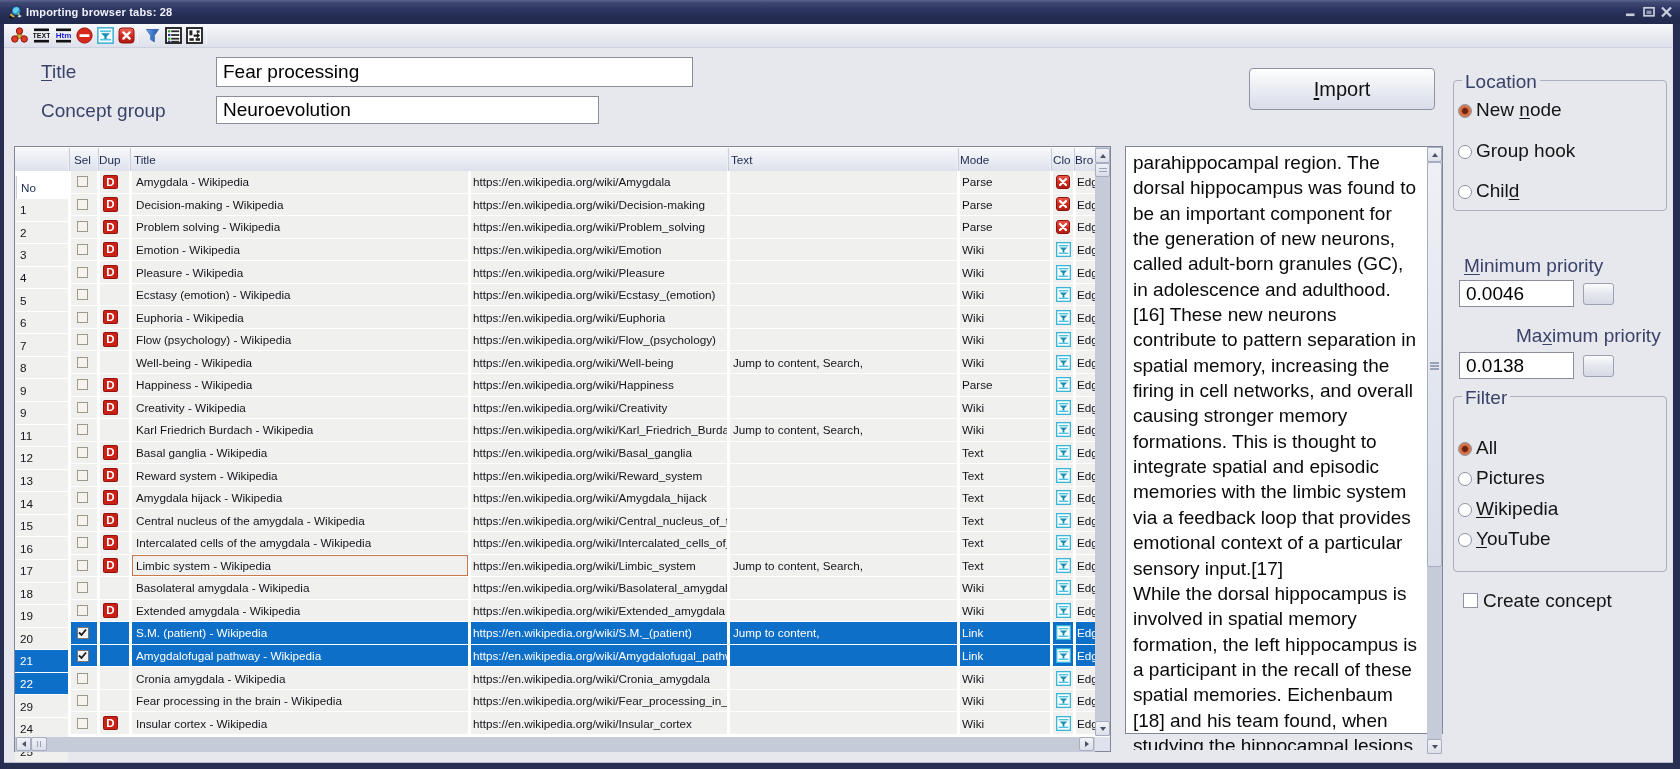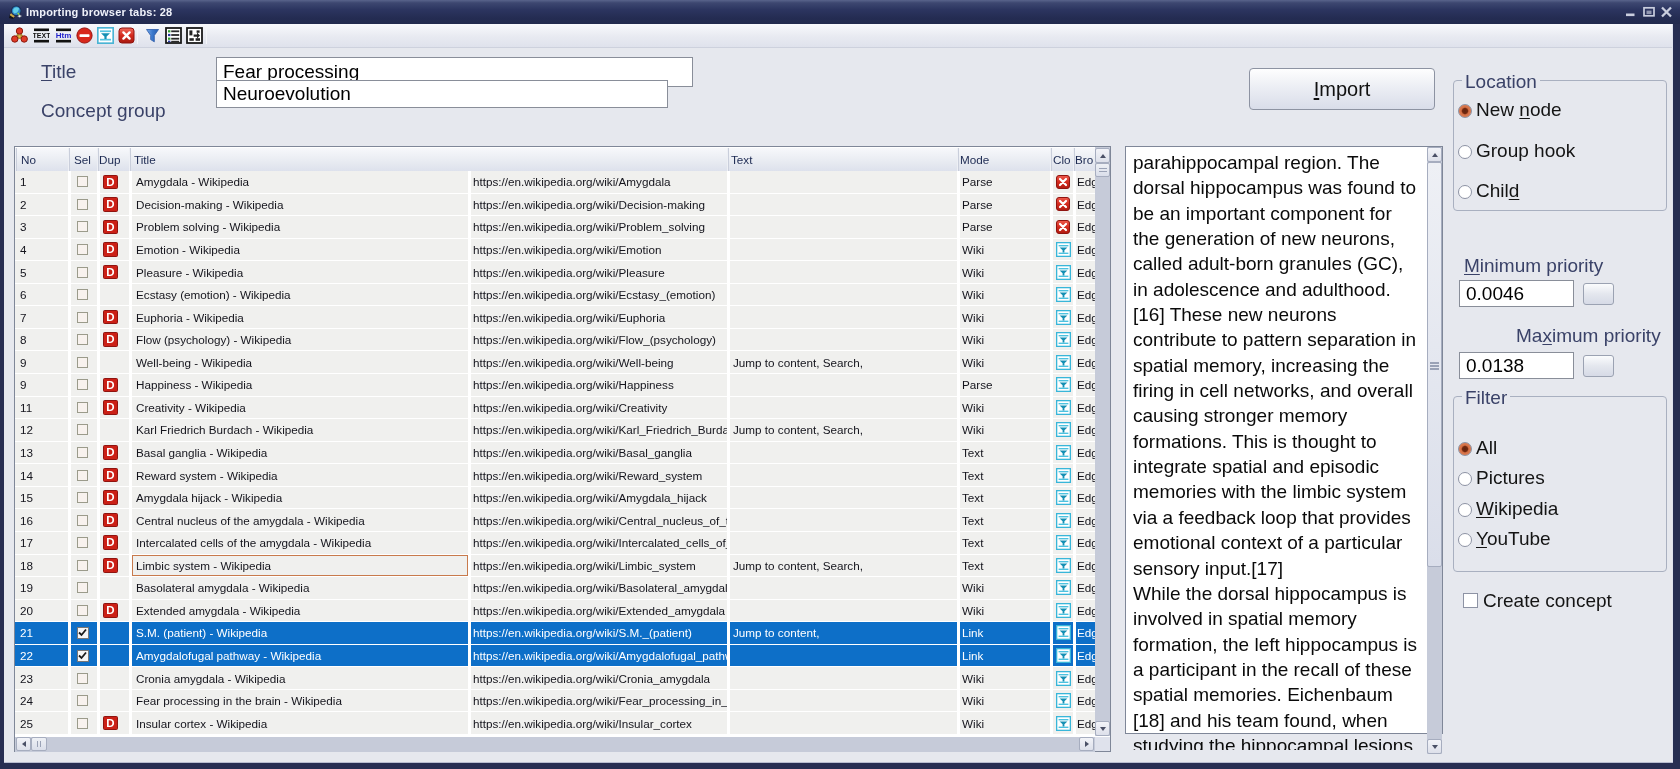--- a/index.html
+++ b/index.html
@@ -29,21 +29,21 @@
 .ckbox { position:absolute; width:15px; height:15px; background:#fff; border:1px solid #8d93a4; }
 u { text-decoration:underline; text-underline-offset:2px; }
 
 #tbl { position:absolute; left:14px; top:146px; width:1097px; height:606px; background:#fff; border:1px solid #7f8798; }
 .thead { position:absolute; left:15px; top:148px; width:1080px; height:23px;
   background:linear-gradient(#f7f8fb, #e9ecf2 55%, #dde1ec); color:#1d2a52; font-size:11.7px; }
 .thead .c { background:transparent; border-left:1px solid #eef0f5 !important; border-bottom:none; box-shadow:inset 1px 0 0 #c9cedb; }
 .trow { position:absolute; left:15px; width:1080px; height:22.56px; font-size:11.7px; color:#14141c; }
 .c { position:absolute; top:0; height:100%; background:#f0f0ee; border-left:3px solid #fff; border-bottom:1.8px solid #fff; display:flex; align-items:center; overflow:hidden; white-space:nowrap; }
 .cno { border-left:none !important; }
-.cno { left:0; width:53px; padding-left:5px; }
+.cno { left:0; width:53px; padding-left:5px;margin-top:28px; }
 .csel { left:53px; width:29px; justify-content:center; }
 .csel .cb { margin-right:3px; }
 .cdup { left:82px; width:32px; justify-content:flex-start; padding-left:3px; }
 .ctit { left:114px; width:339px; padding-left:4px; }
 .cadr { left:453px; width:259px; padding-left:2px; }
 .ctxt { left:712px; width:230px; padding-left:3px; }
 .cmod { left:942px; width:93px; padding-left:2px; }
 .cclo { left:1035px; width:23px; justify-content:center; }
 .cbro { left:1058px; width:22px; padding-left:1px; }
 .trow.sel .c { background:#0d6fc8; color:#fff; }
@@ -157,21 +157,21 @@
       <path d="M7.6 7.4 h3.4 v-1.8 l3 3 l-3 3 v-1.8 h-3.4 Z" fill="#222"></path>
       <rect x="3.4" y="11.2" width="4.4" height="2.6" fill="#222"></rect>
       <rect x="9.6" y="11.2" width="4.4" height="2.6" fill="#222"></rect>
     </svg>
     <div class="tsep" style="left:202px"></div>
   </div>
   <div id="main">
     <div class="flabel" style="left:37px;top:13px"><u>T</u>itle</div>
     <div class="flabel" style="left:37px;top:52px">Concept <u>g</u>roup</div>
     <div class="finput" style="left:212px;top:9px;width:477px;height:30px">Fear processing</div>
-    <div class="finput" style="left:212px;top:32px;width:452px;height:28px">Neuroevolution</div>
+    <div class="finput" style="left:212px;top:48px;width:383px;height:28px">Neuroevolution</div>
     <div id="btnImport"><u>I</u>mport</div>
 
     <div class="gbox" style="left:1449px;top:32px;width:214px;height:131px">
         <span class="glab">Location</span>
       </div>
     <div class="radio on" style="left:1454px;top:56px"></div>
       <div class="rlab" style="left:1472px;top:51px">New <u>n</u>ode</div>
     <div class="radio" style="left:1454px;top:96.5px"></div>
       <div class="rlab" style="left:1472px;top:91.5px">Group hook</div>
     <div class="radio" style="left:1454px;top:137px"></div>
@@ -700,21 +700,21 @@
         <svg class="cicon" width="15" height="15" viewBox="0 0 15 15">
           <rect x="0.5" y="0.5" width="14" height="14" fill="#fff" stroke="#38b6d9" stroke-width="1.6"></rect>
           <rect x="2.6" y="3" width="9.8" height="1.4" fill="#4cc2e0"></rect>
           <rect x="2.6" y="10.6" width="9.8" height="1.4" fill="#4cc2e0"></rect>
           <path d="M3.6 5.4 H11.4 L8.4 8.2 V10.4 H6.6 V8.2 Z" fill="#1490b4"></path>
         </svg>
       </div>
       <div class="c cbro">Edge</div>
     </div>
 <div class="trow" style="top:667.32px">
-      <div class="c cno">23</div>
+      <div class="c cno">29</div>
       <div class="c csel">
         <span class="cb"></span>
       </div>
       <div class="c cdup"></div>
       <div class="c ctit">Cronia amygdala - Wikipedia</div>
       <div class="c cadr">https://en.wikipedia.org/wiki/Cronia_amygdala</div>
       <div class="c ctxt"></div>
       <div class="c cmod">Wiki</div>
       <div class="c cclo">
         <svg class="cicon" width="15" height="15" viewBox="0 0 15 15">

